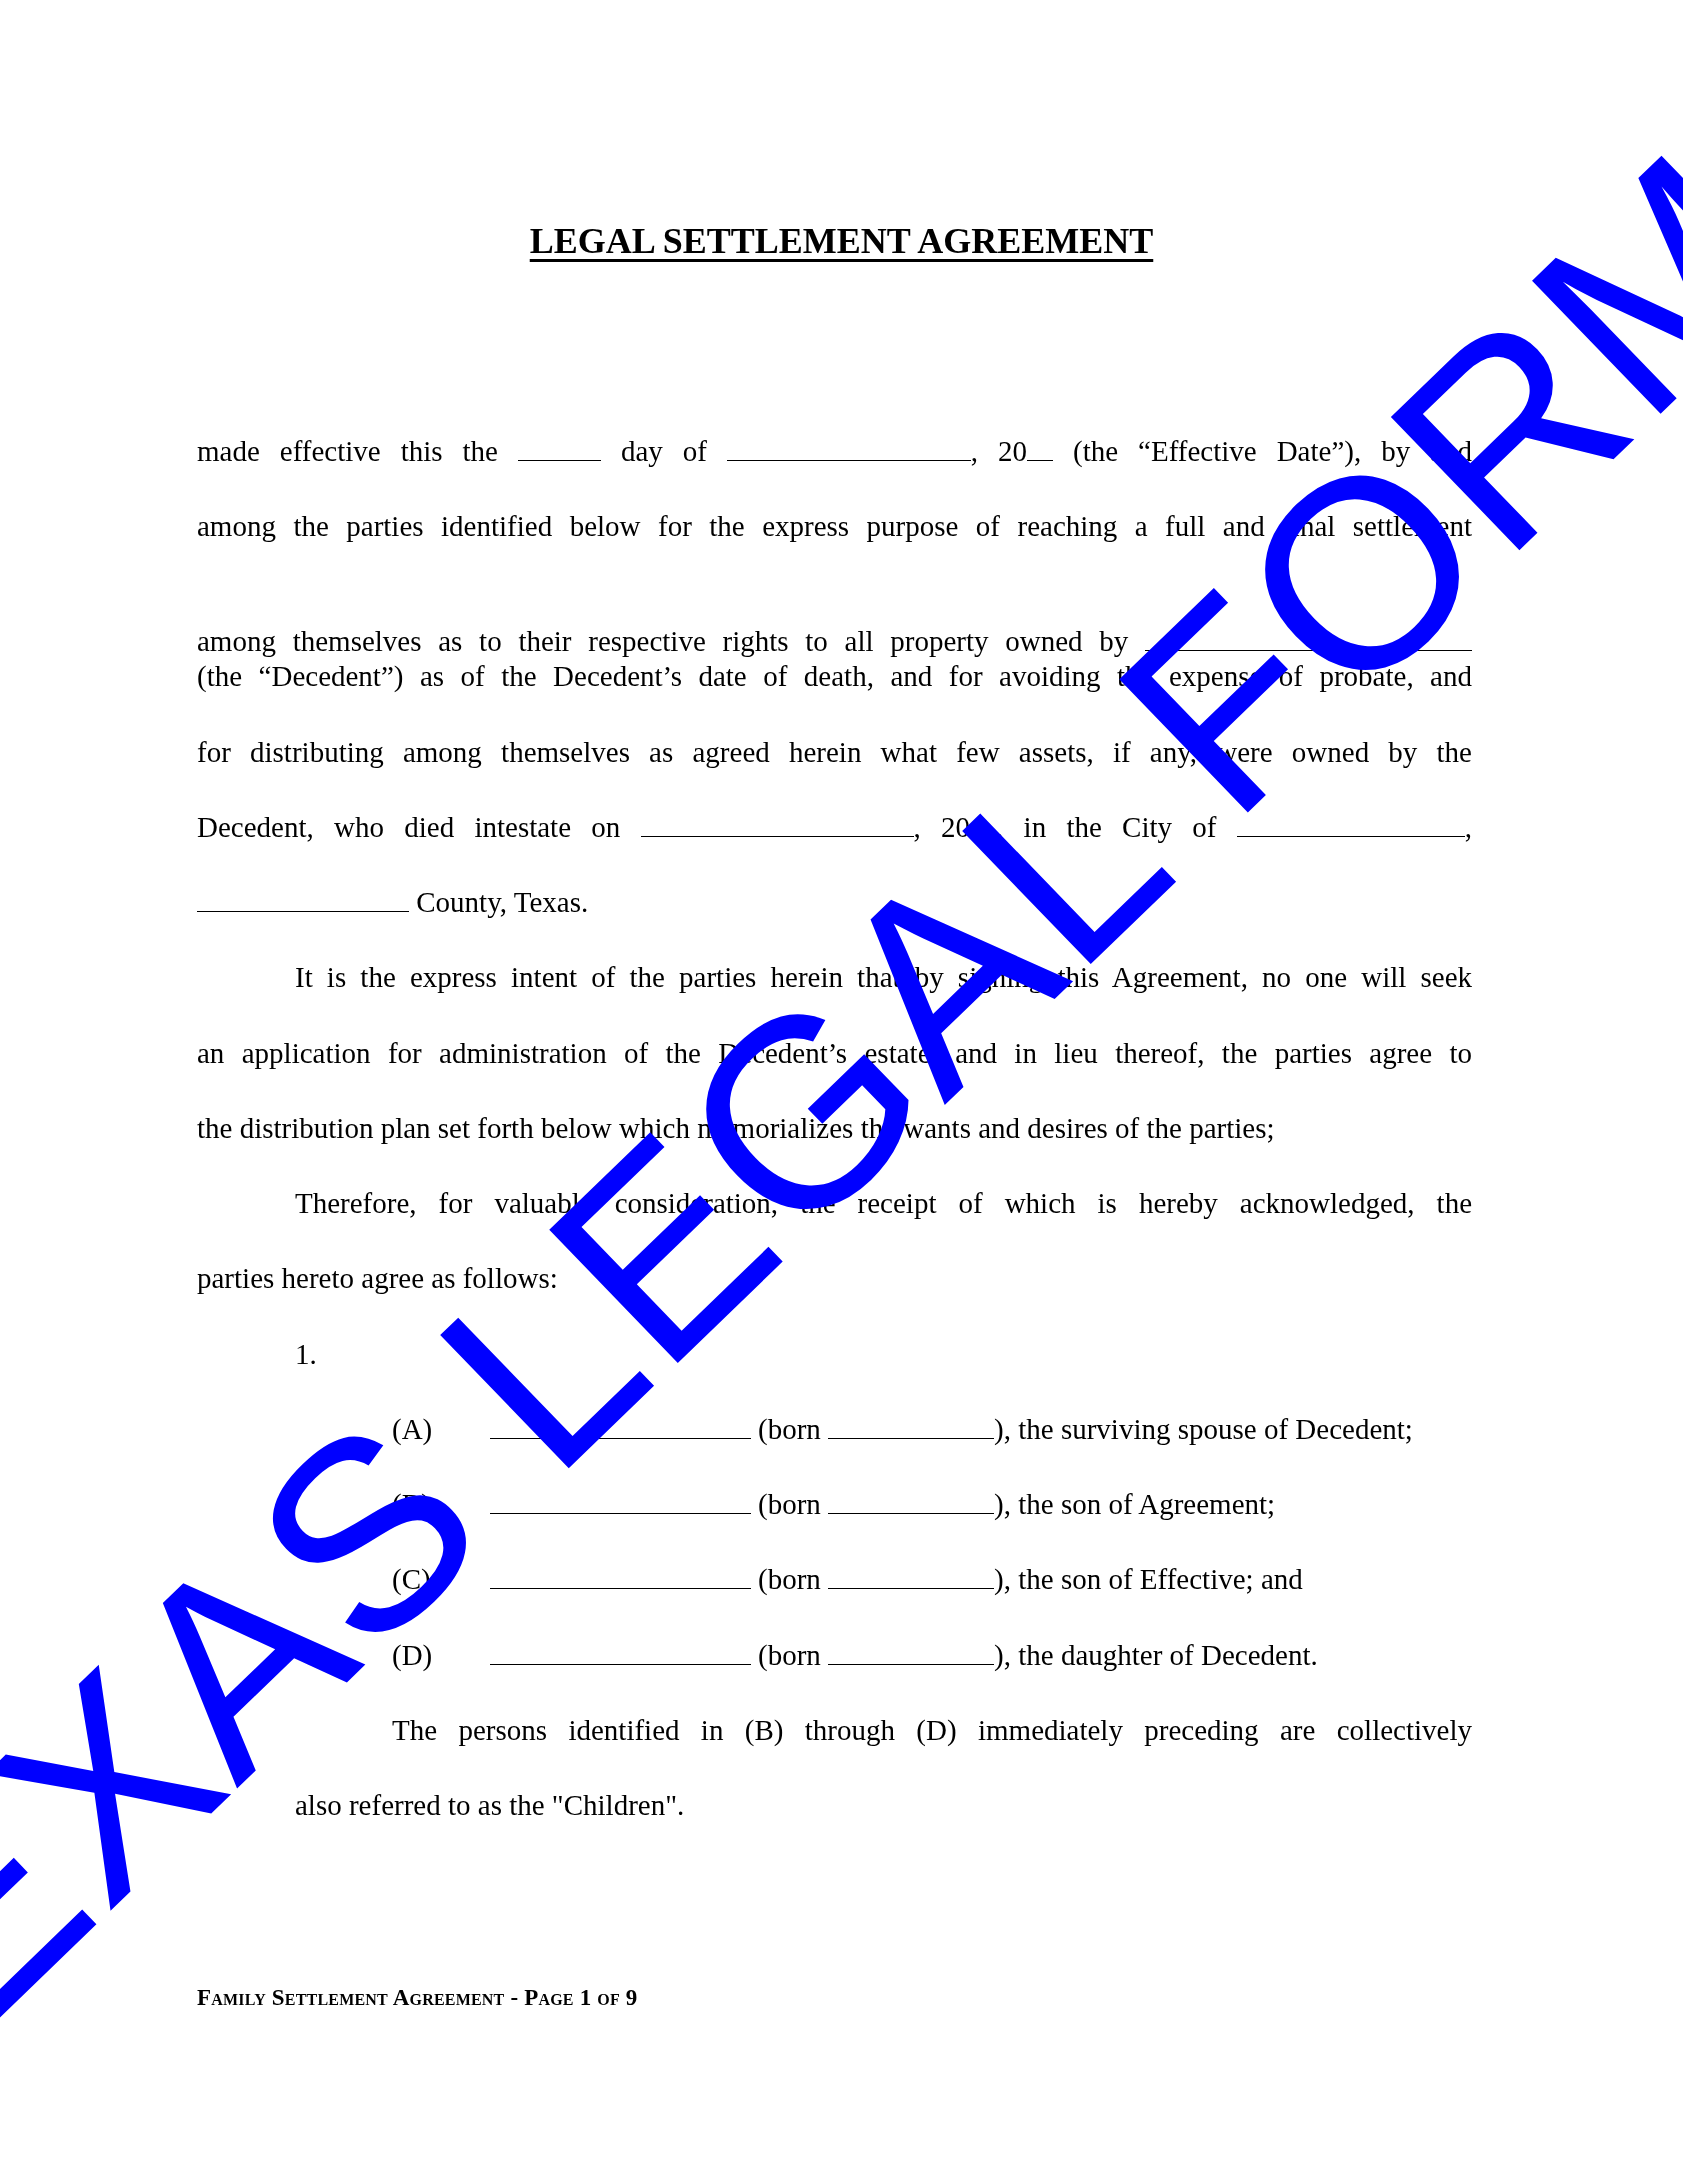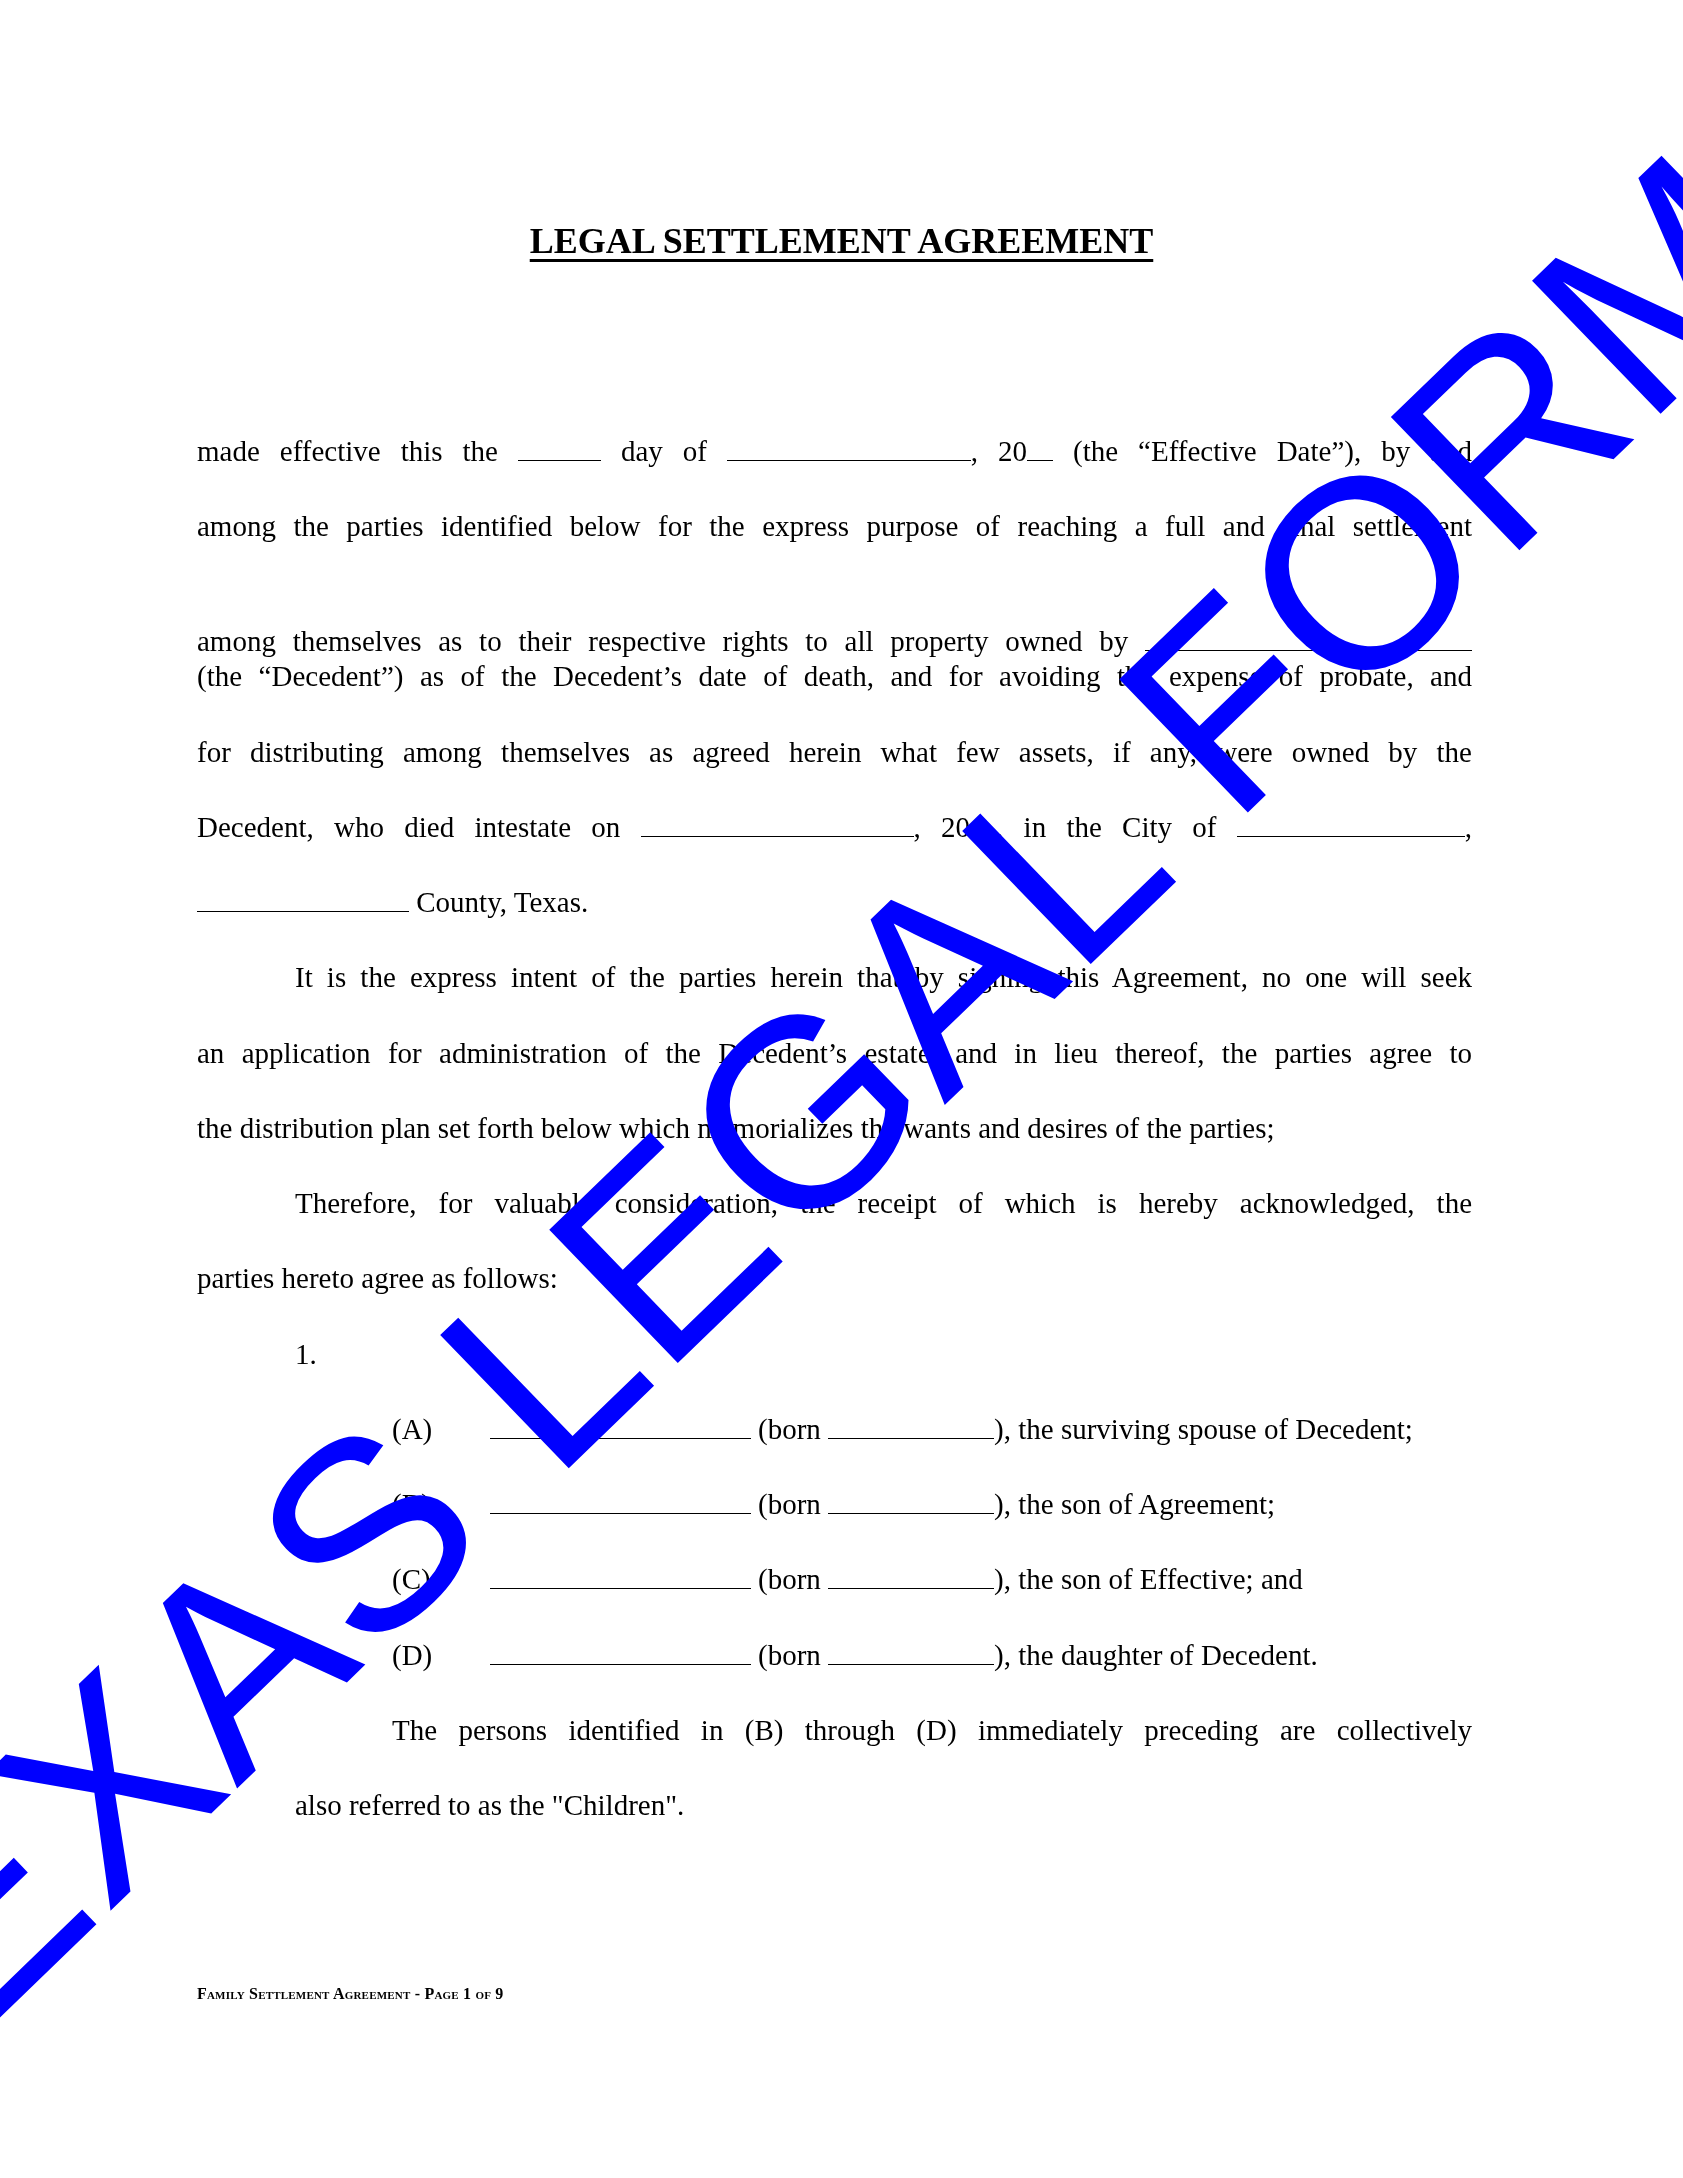--- a/index.html
+++ b/index.html
@@ -8,21 +8,21 @@
   .page { position:absolute; left:0; top:0; width:1683px; height:2178px; }
   .title { position:absolute; left:0; width:1683px; top:220px; text-align:center;
            font-weight:bold; font-size:36px; }
   .title span { text-decoration:underline; text-decoration-thickness:3px; text-underline-offset:6px; }
   .line { position:absolute; left:197px; width:1275px; font-size:29px; line-height:34px;
           white-space:nowrap; text-align:justify; text-align-last:justify; }
   .line.last { text-align-last:left; }
   .line.ind { left:295px; width:1177px; }
   .blank { display:inline-block; border-bottom:1.5px solid #000; height:26px; vertical-align:baseline; }
   .li { position:absolute; font-size:29px; line-height:34px; white-space:nowrap; }
-  .footer { position:absolute; left:197px; top:1985px; font-size:16px; font-weight:bold;
+  .footer { position:absolute; left:197px; top:1985px; font-size:23px; font-weight:bold;
             font-variant:small-caps; letter-spacing:0.2px; }
   .wm { position:absolute; left:832px; top:1084px; transform:translate(-50%,-50%) rotate(-44deg);
         font-family:"Liberation Sans", sans-serif; font-size:269px; color:#0000ff;
         white-space:nowrap; line-height:1; letter-spacing:2px; }
 </style>
 </head>
 <body>
 
 <div class="page">
 

